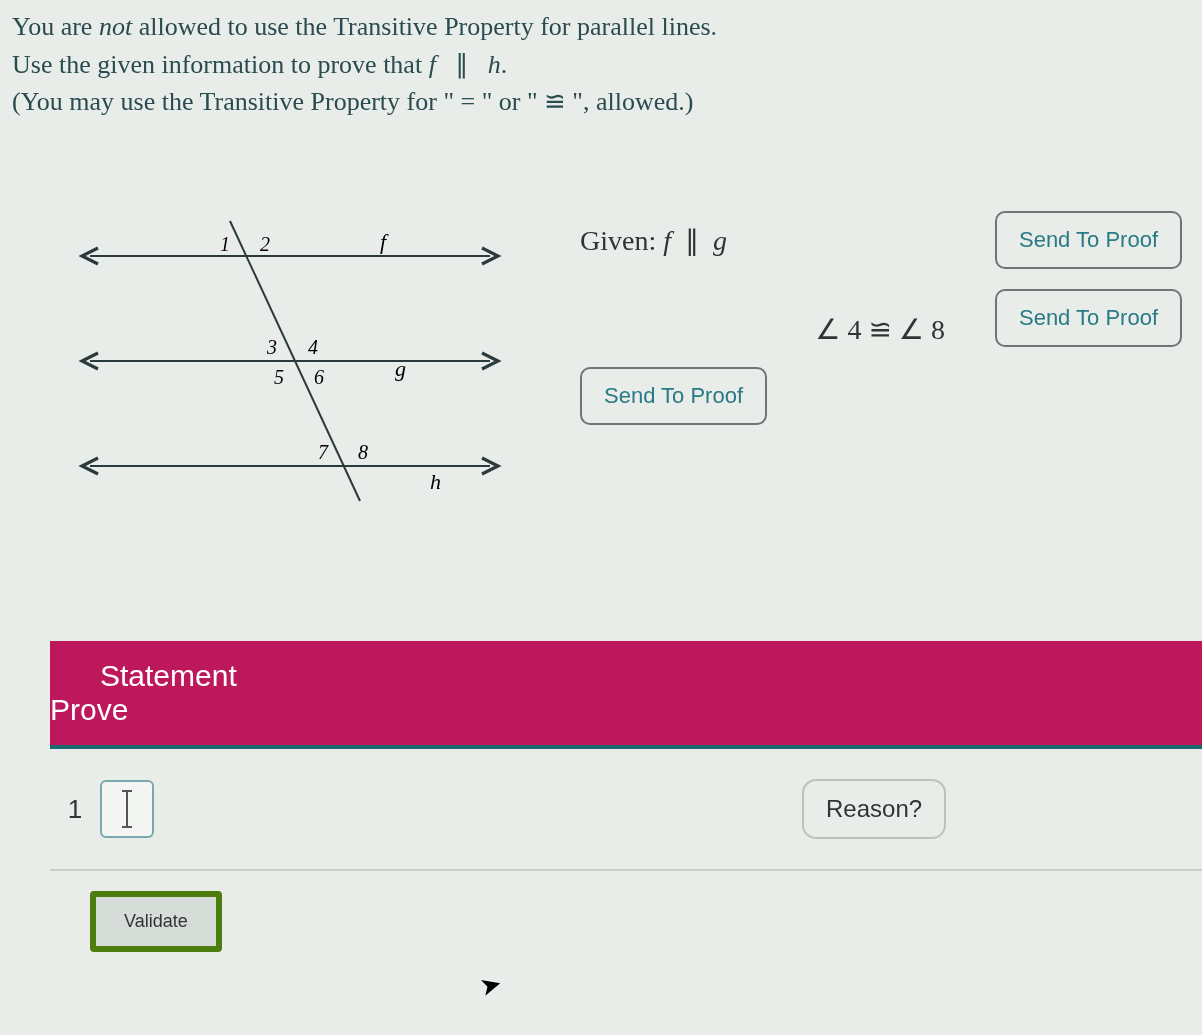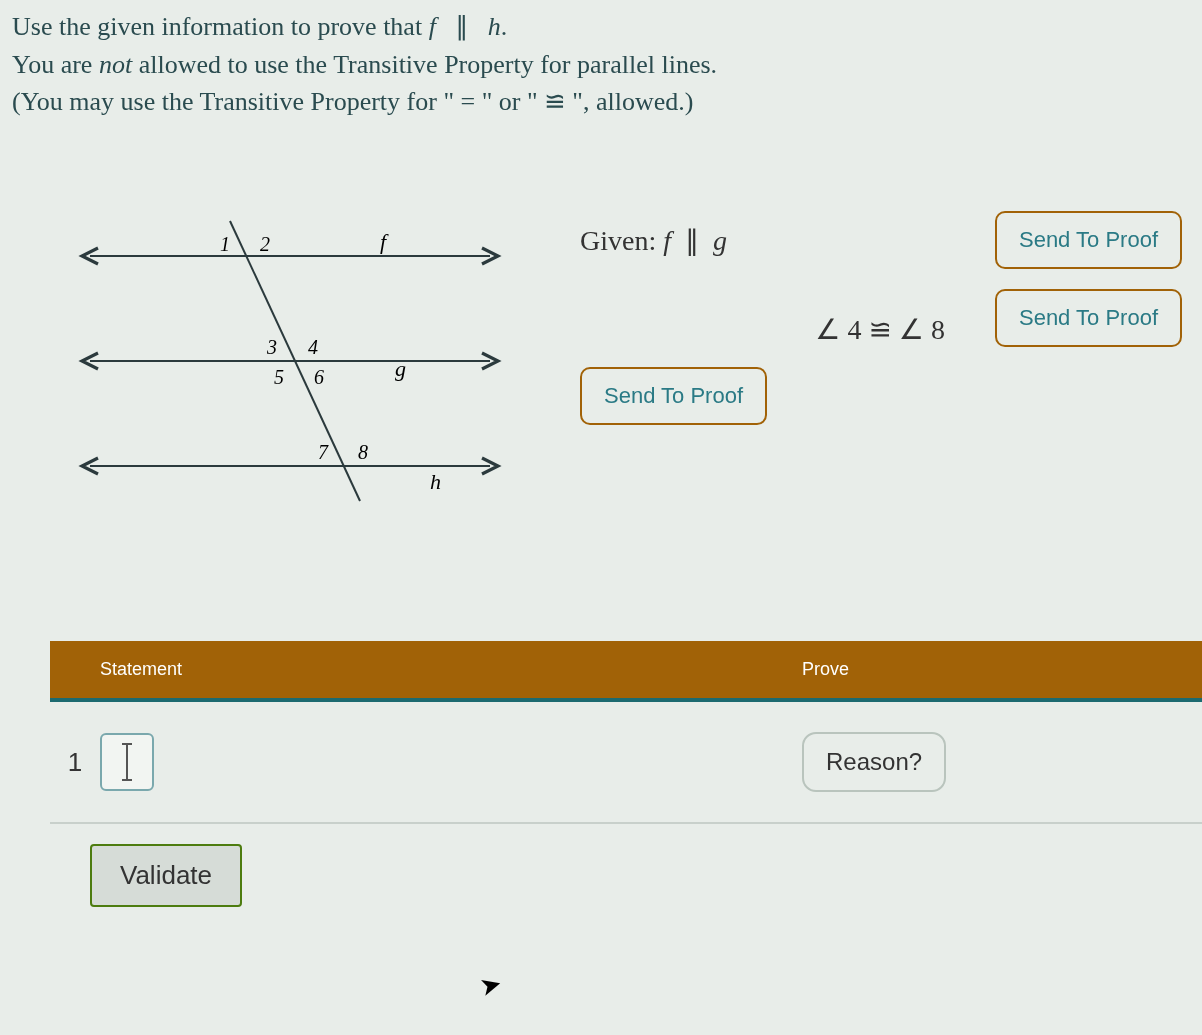--- a/index.html
+++ b/index.html
@@ -62,43 +62,44 @@
   }
   .given-text {
     flex: 1;
     text-align: left;
   }
   .given-text.right { text-align: right; padding-right: 30px; margin-top: 23px; }
   .mathit { font-style: italic; }
 
   .btn-send {
     background: #e8ede9;
-    border: 2px solid #a16207;
+    border: 2px solid #737373;
     color: #2a7a85;
     font-family: Arial, Helvetica, sans-serif;
     font-size: 22px;
     padding: 14px 22px;
     border-radius: 10px;
     cursor: pointer;
     white-space: nowrap;
   }
 
   .proof-table {
     margin-top: 80px;
     margin-left: 50px;
     margin-right: 0;
   }
   .table-header {
-    background: #a16207;
+    background: #be185d;
     color: #fff;
     display: flex;
     font-family: Arial, Helvetica, sans-serif;
-    font-size: 18px;
+    font-size: 30px;
     padding: 18px 0;
     border-bottom: 4px solid #1c6a70;
+    flex-direction: column;
   }
   .table-header .col-stmt { padding-left: 50px; flex: 1; }
   .table-header .col-reason { width: 400px; }
 
   .table-row {
     display: flex;
     align-items: center;
     padding: 30px 0;
     border-bottom: 2px solid #c8d0cb;
   }
@@ -153,50 +154,50 @@
     padding: 14px 22px;
     border-radius: 14px;
     cursor: pointer;
   }
 
   .footer-row {
     padding: 20px 0 0 40px;
   }
   .btn-validate {
     background: #d6dcd7;
-    border: 2px solid #4d7c0f;
+    border: 6px solid #4d7c0f;
     color: #333;
     font-family: Arial, sans-serif;
-    font-size: 26px;
+    font-size: 18px;
     padding: 14px 28px;
     border-radius: 4px;
     cursor: pointer;
   }
 
   .cursor-arrow {
     position: absolute;
     left: 480px;
     top: 970px;
     font-size: 26px;
     color: #000;
     transform: rotate(-15deg);
   }
 </style>
 </head>
 <body>
 
 <div class="instructions">
   <div>
+    <span>You are </span><span class="ital">not</span><span> allowed to use the Transitive Property for parallel lines.</span>
+  </div>
+  <div>
     <span>Use the given information to prove that </span>
     <span class="mathital">f</span>
     &nbsp;&nbsp;<span>∥</span>&nbsp;&nbsp;
     <span class="mathital">h</span><span>.</span>
-  </div>
-  <div>
-    <span>You are </span><span class="ital">not</span><span> allowed to use the Transitive Property for parallel lines.</span>
   </div>
   <div>(You may use the Transitive Property for " = " or " ≌ ", allowed.)</div>
 </div>
 
 <div class="content-row">
   <div class="diagram-wrap">
     <svg viewBox="0 0 480 320">
       <defs>
         <marker id="arrL" markerWidth="12" markerHeight="12" refX="6" refY="6" orient="auto">
           <path d="M10,2 L2,6 L10,10" fill="none" stroke="#2b3a3d" stroke-width="1.6"></path>

